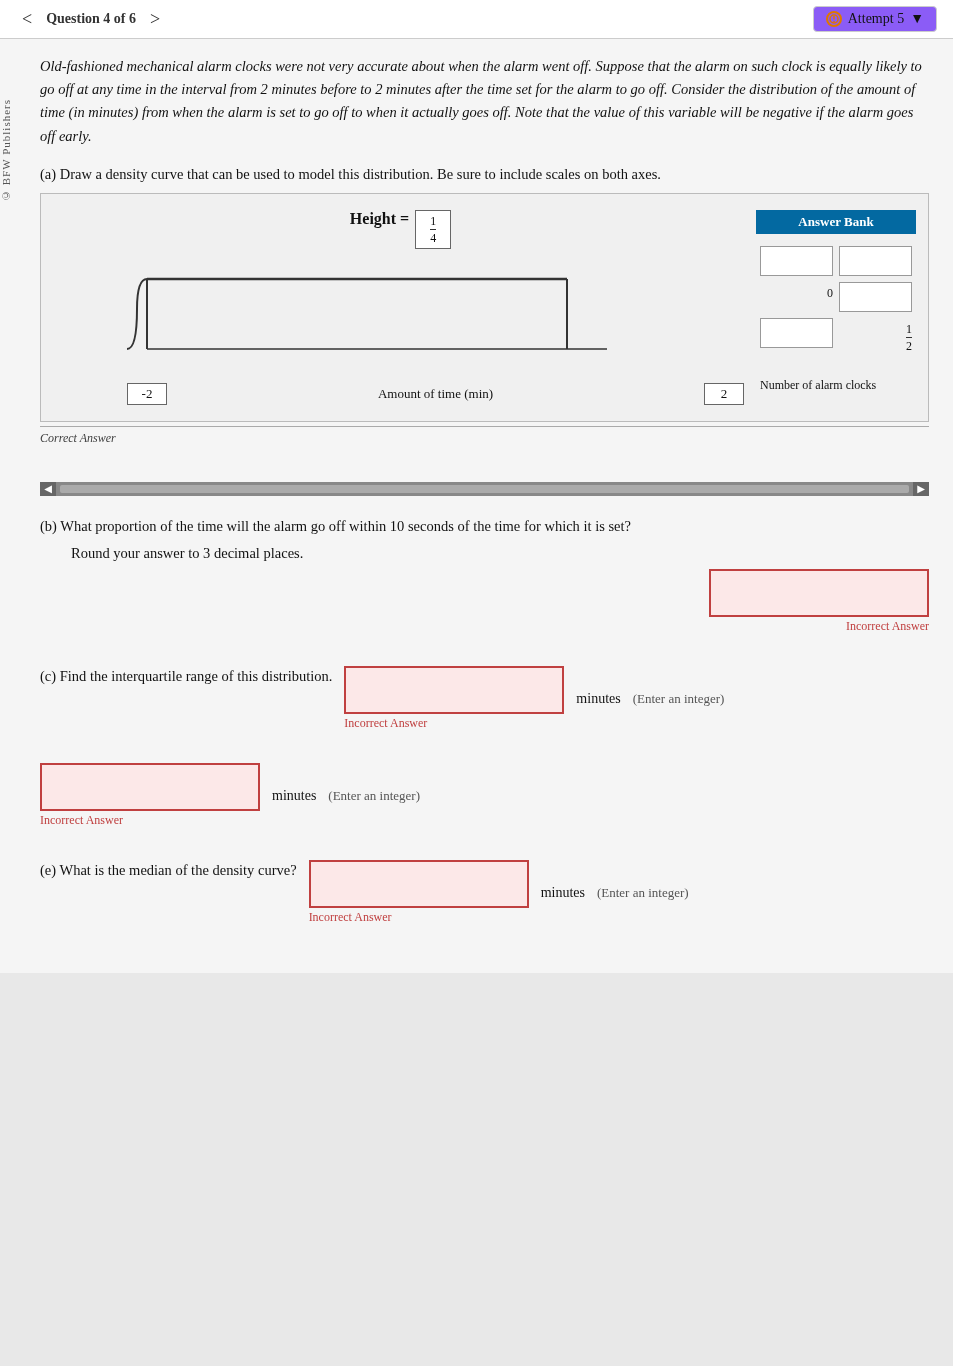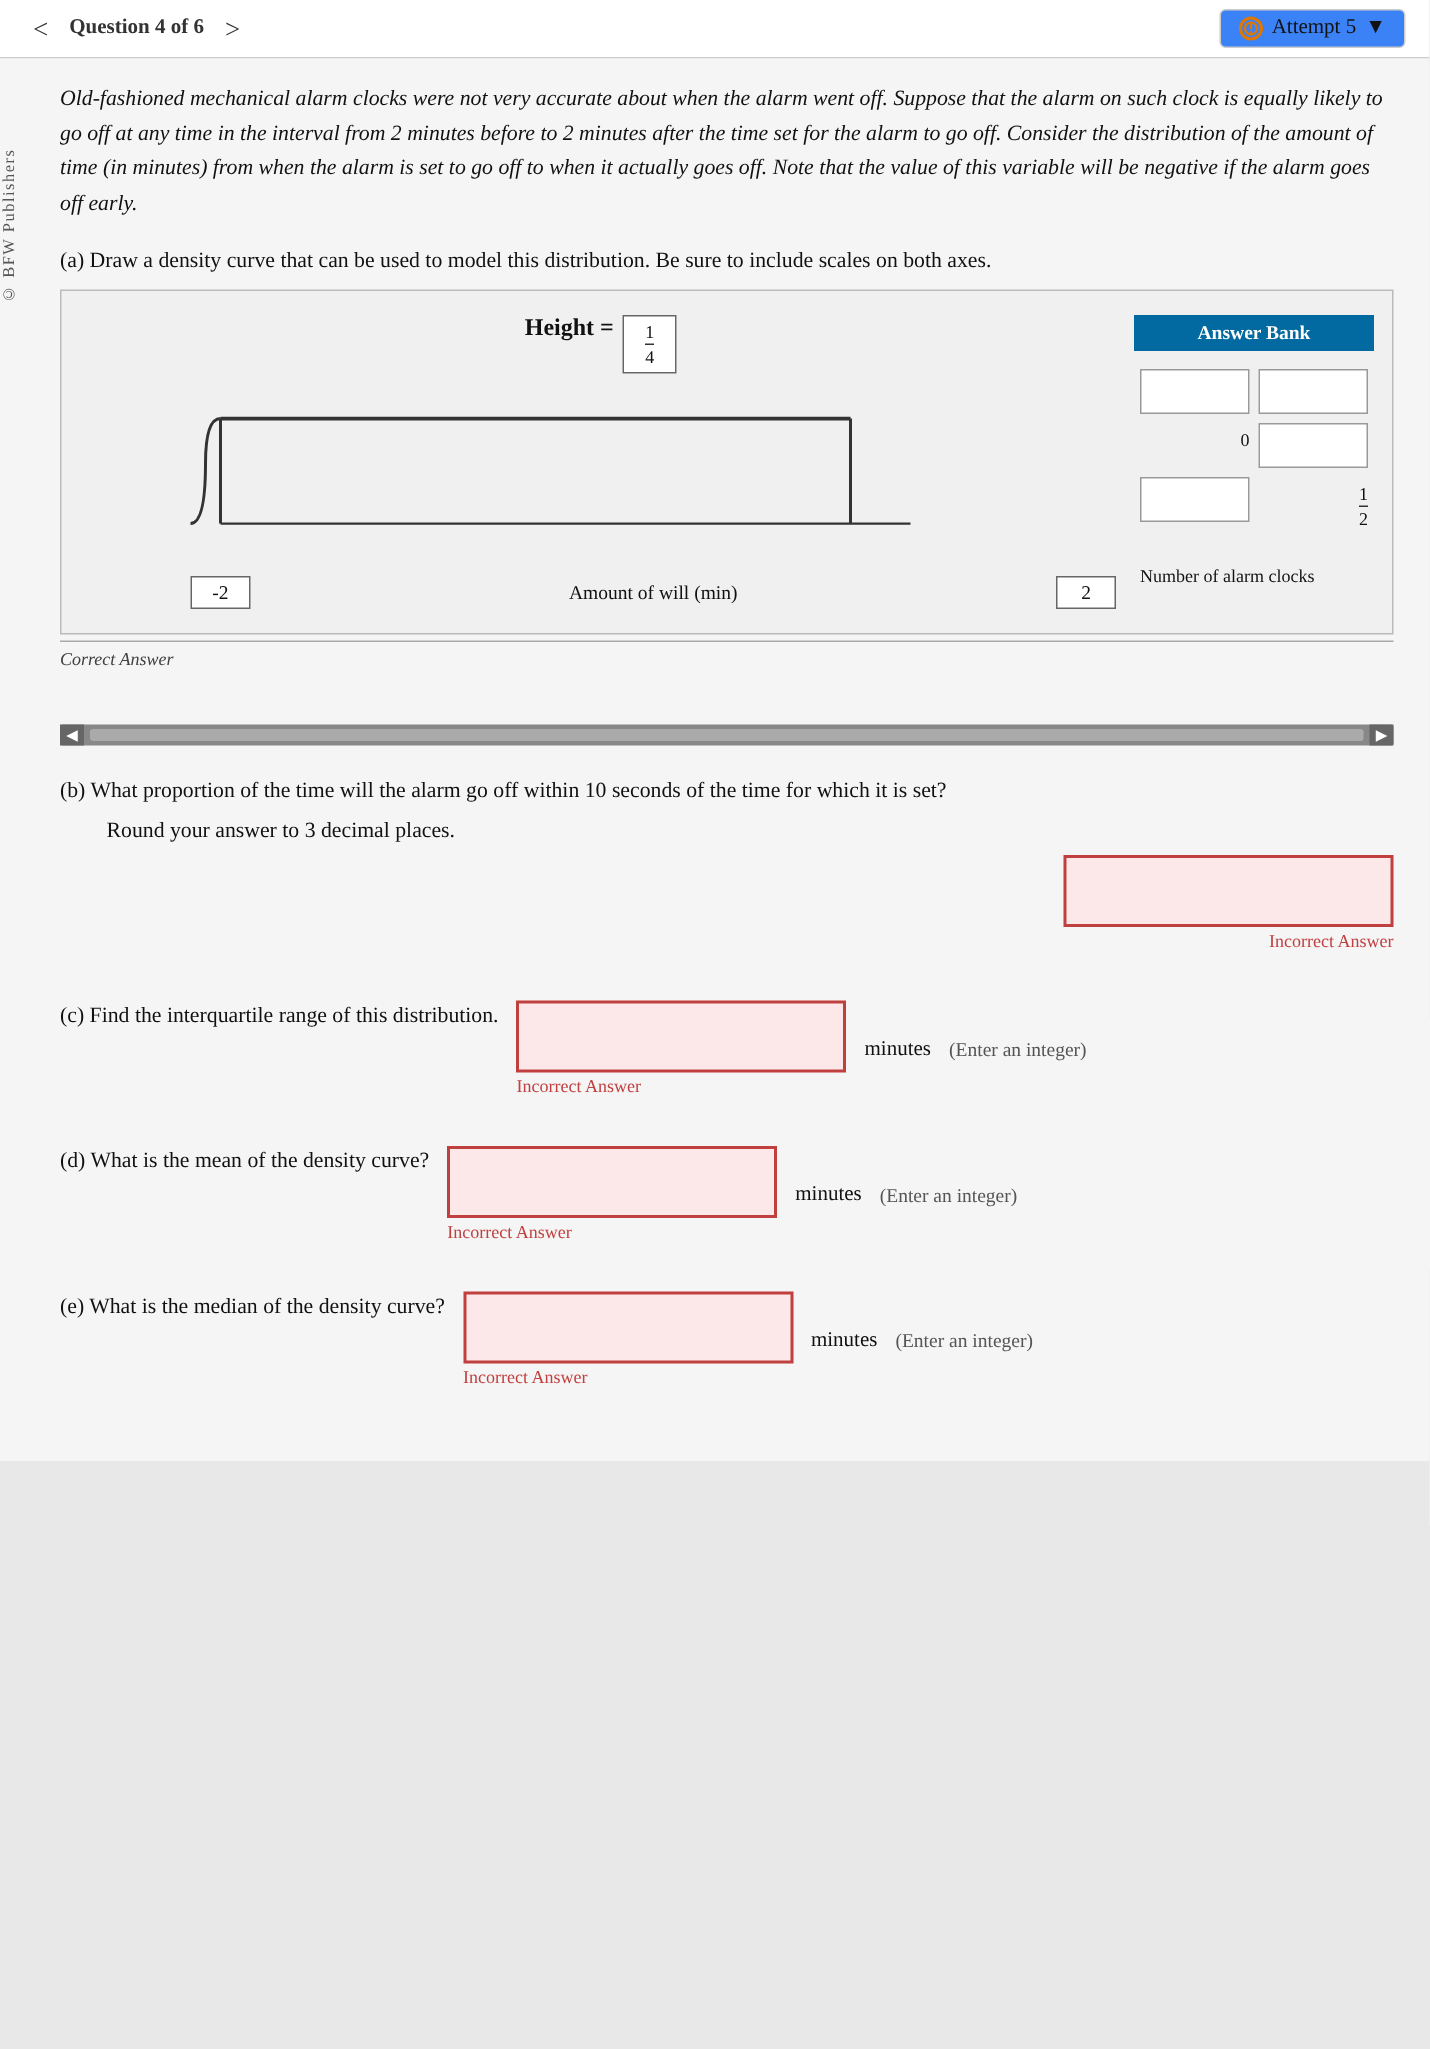--- a/index.html
+++ b/index.html
@@ -37,21 +37,21 @@
     .question-label {
       font-size: 14px;
       font-weight: bold;
       color: #333;
     }
 
     .attempt-btn {
       display: flex;
       align-items: center;
       gap: 6px;
-      background: #3b82f6;
+      background: #8b5cf6;
       border: 1px solid #ccc;
       border-radius: 4px;
       padding: 4px 12px;
       font-size: 14px;
       cursor: pointer;
     }
 
     .attempt-icon {
       width: 16px;
       height: 16px;
@@ -329,21 +329,21 @@
 
             <line x1="60" y1="30" x2="60" y2="100" stroke="#333" stroke-width="2"></line>
 
             <line x1="480" y1="30" x2="480" y2="100" stroke="#333" stroke-width="2"></line>
 
             <path d="M40,100 Q50,100 50,60 Q50,30 60,30" stroke="#333" stroke-width="2" fill="none"></path>
           </svg>
           
           <div style="display:flex;align-items:center;margin-left:40px;gap:4px;">
             <div class="axis-input input-box" style="width:40px;">-2</div>
-            <span style="flex:1;text-align:center;font-size:13px;padding:0 12px;">Amount of will (min)</span>
+            <span style="flex:1;text-align:center;font-size:13px;padding:0 12px;">Amount of time (min)</span>
             <div class="axis-input input-box" style="width:40px;">2</div>
           </div>
         </div>
       </div>
 
       <div class="answer-bank">
         <div class="answer-bank-title">Answer Bank</div>
         <div class="answer-bank-grid">
           <div class="answer-bank-item"></div>
           <div class="answer-bank-item"></div>
@@ -393,21 +393,20 @@
         <input type="text" class="answer-input-large" value="" style="border: 2px solid rgb(192, 64, 64); background: rgb(252, 232, 232); display: block; width: 220px; height: 48px; font-size: 14px; padding: 4px 8px;">
         <div class="answer-note">Incorrect Answer</div>
       </div>
       <span class="units-label">minutes</span>
       <span class="enter-hint">(Enter an integer)</span>
     </div>
   </div>
 
   <div class="question-part">
     <div class="part-row">
-      <p class="part-question-text">(d) What is the mean of the density curve?</p>
       <div style="display:flex;flex-direction:column;align-items:flex-start;">
         <input type="text" class="answer-input-large" value="" style="border: 2px solid rgb(192, 64, 64); background: rgb(252, 232, 232); display: block; width: 220px; height: 48px; font-size: 14px; padding: 4px 8px;">
         <div class="answer-note">Incorrect Answer</div>
       </div>
       <span class="units-label">minutes</span>
       <span class="enter-hint">(Enter an integer)</span>
     </div>
   </div>
 
   <div class="question-part">

